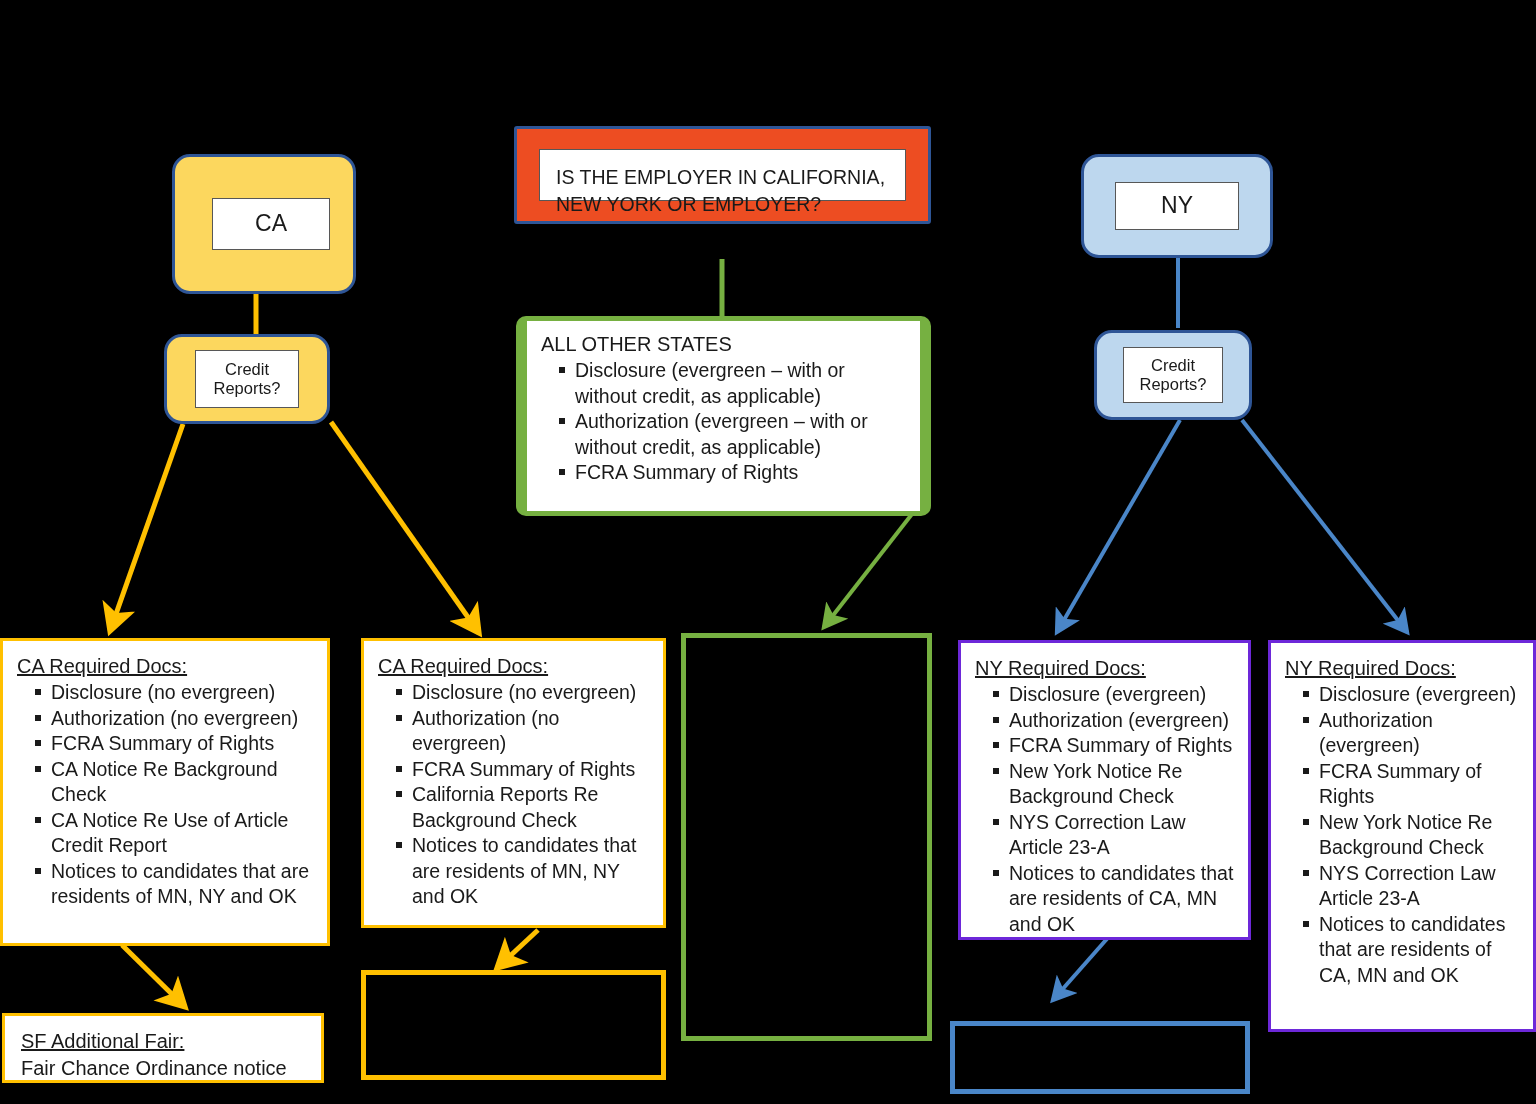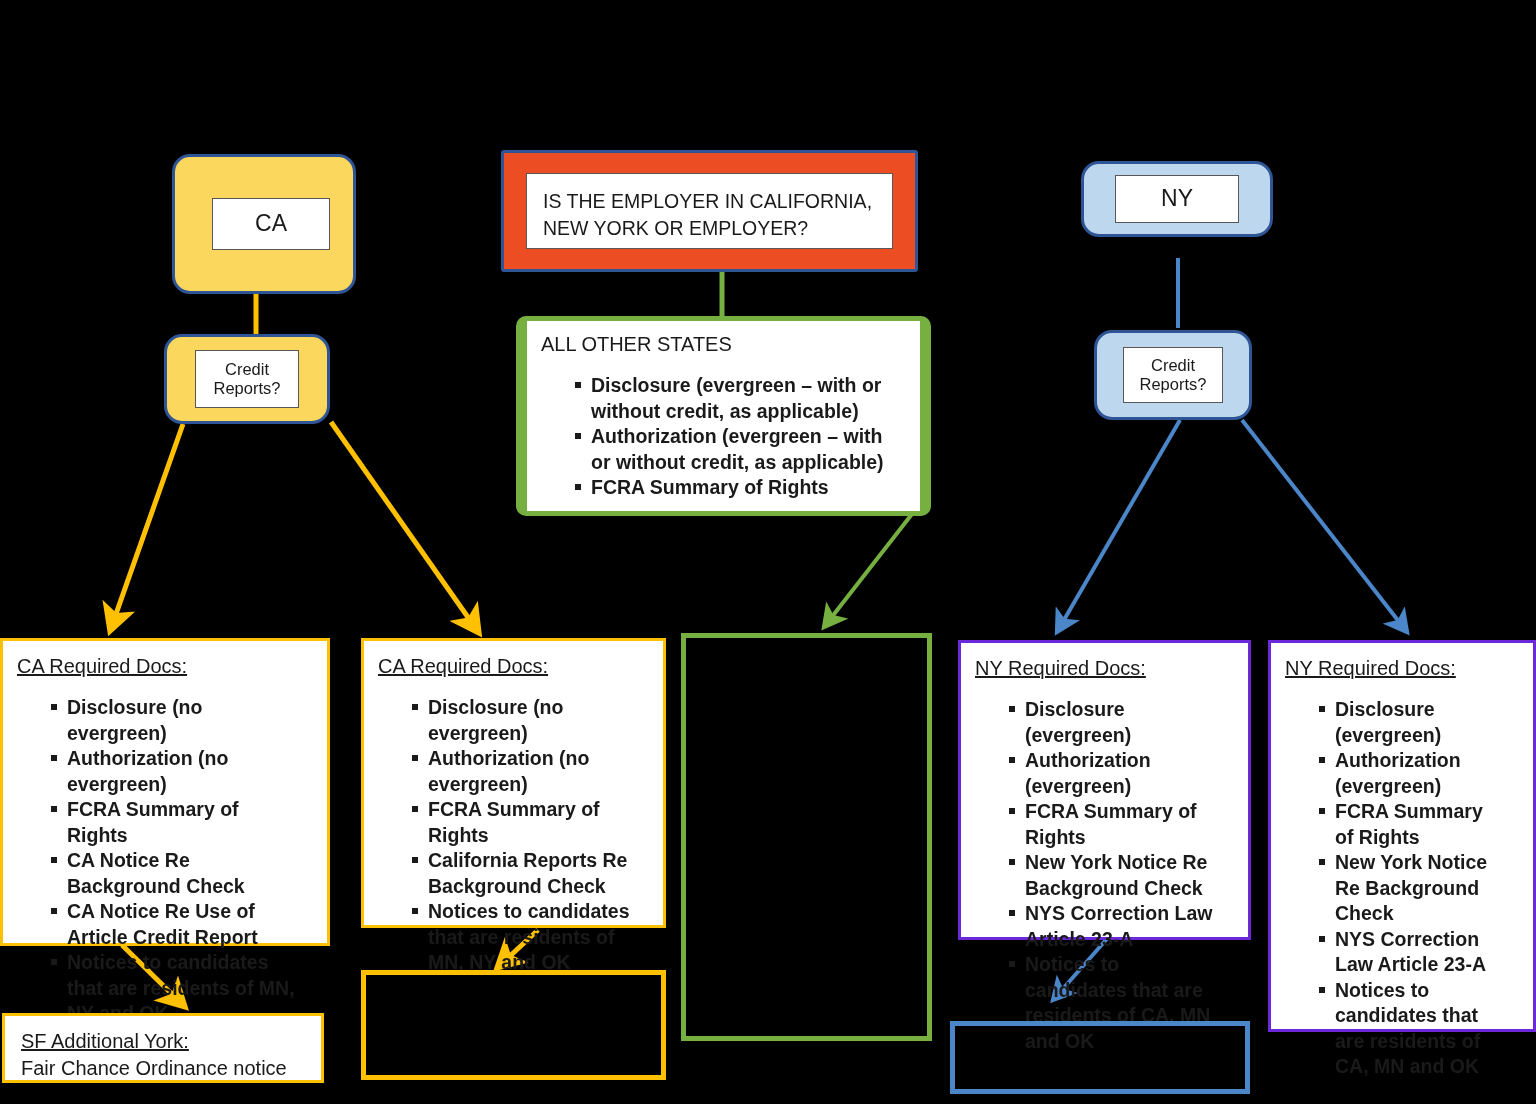--- a/index.html
+++ b/index.html
@@ -111,23 +111,22 @@
   }
   .hdr-title {
     font-size: 20px;
     line-height: 1.3;
     color: #1A1A1A;
     margin: 0 0 1px 0;
   }
   .hdr-title.ul { text-decoration: underline; }
   ul.bul {
     list-style: none;
-    margin: 16px;
+    margin: 0;
     padding: 0 0 0 16px;
-    font-weight: bold;
   }
   ul.bul li {
     position: relative;
     font-size: 19.5px;
     line-height: 1.31;
     color: #1A1A1A;
     padding-left: 18px;
     margin: 0 0 0 0;
   }
   ul.bul li::before {
@@ -187,28 +186,28 @@
 
     <line x1="1113" y1="932" x2="1053" y2="1000" stroke="#4A86C8" stroke-width="4" marker-end="url(#ah-ny)"></line>
   </svg>
 
   <div class="pill ca" style="left:172px; top:154px; width:184px; height:140px;padding-left:14px;">
     <div class="inner pilltxt-lg" style="width:118px; height:52px;">
       <span>CA</span>
     </div>
   </div>
 
-  <div class="frame red" style="left:501px; top:126px; width:417px; height:122px;margin-top:24px;">
+  <div class="frame red" style="left:514px; top:126px; width:417px; height:98px;">
     <div class="inner">
       <div class="q-text">IS THE EMPLOYER IN CALIFORNIA,</div>
       <div class="q-text">NEW YORK OR EMPLOYER?</div>
     </div>
   </div>
 
-  <div class="pill ny" style="left:1081px; top:161px; width:192px; height:76px;">
+  <div class="pill ny" style="left:1081px; top:154px; width:192px; height:104px;">
     <div class="inner pilltxt-lg" style="width:124px; height:48px;">
       <span>NY</span>
     </div>
   </div>
 
   <div class="pill ca" style="left:164px; top:334px; width:166px; height:90px;">
     <div class="inner pilltxt-sm" style="width:104px; height:58px; flex-direction:column;">
       <span>Credit</span>
       <span>Reports?</span>
     </div>
@@ -276,21 +275,21 @@
       <li>Disclosure (evergreen)</li>
       <li>Authorization (evergreen)</li>
       <li>FCRA Summary of Rights</li>
       <li>New York Notice Re Background Check</li>
       <li>NYS Correction Law Article 23-A</li>
       <li>Notices to candidates that are residents of CA, MN and OK</li>
     </ul>
   </div>
 
   <div class="docbox ca" style="left:2px; top:1013px; width:322px; height:70px; padding:12px 16px;">
-    <div class="hdr-title ul">SF Additional York:</div>
+    <div class="hdr-title ul">SF Additional Fair:</div>
     <div class="plain-line">Fair Chance Ordinance notice</div>
   </div>
 
   <div class="emptybox ca" style="left:361px; top:970px; width:305px; height:110px;"></div>
 
   <div class="emptybox ny" style="left:950px; top:1021px; width:300px; height:73px;"></div>
 
 </div>
 
 </body></html>

